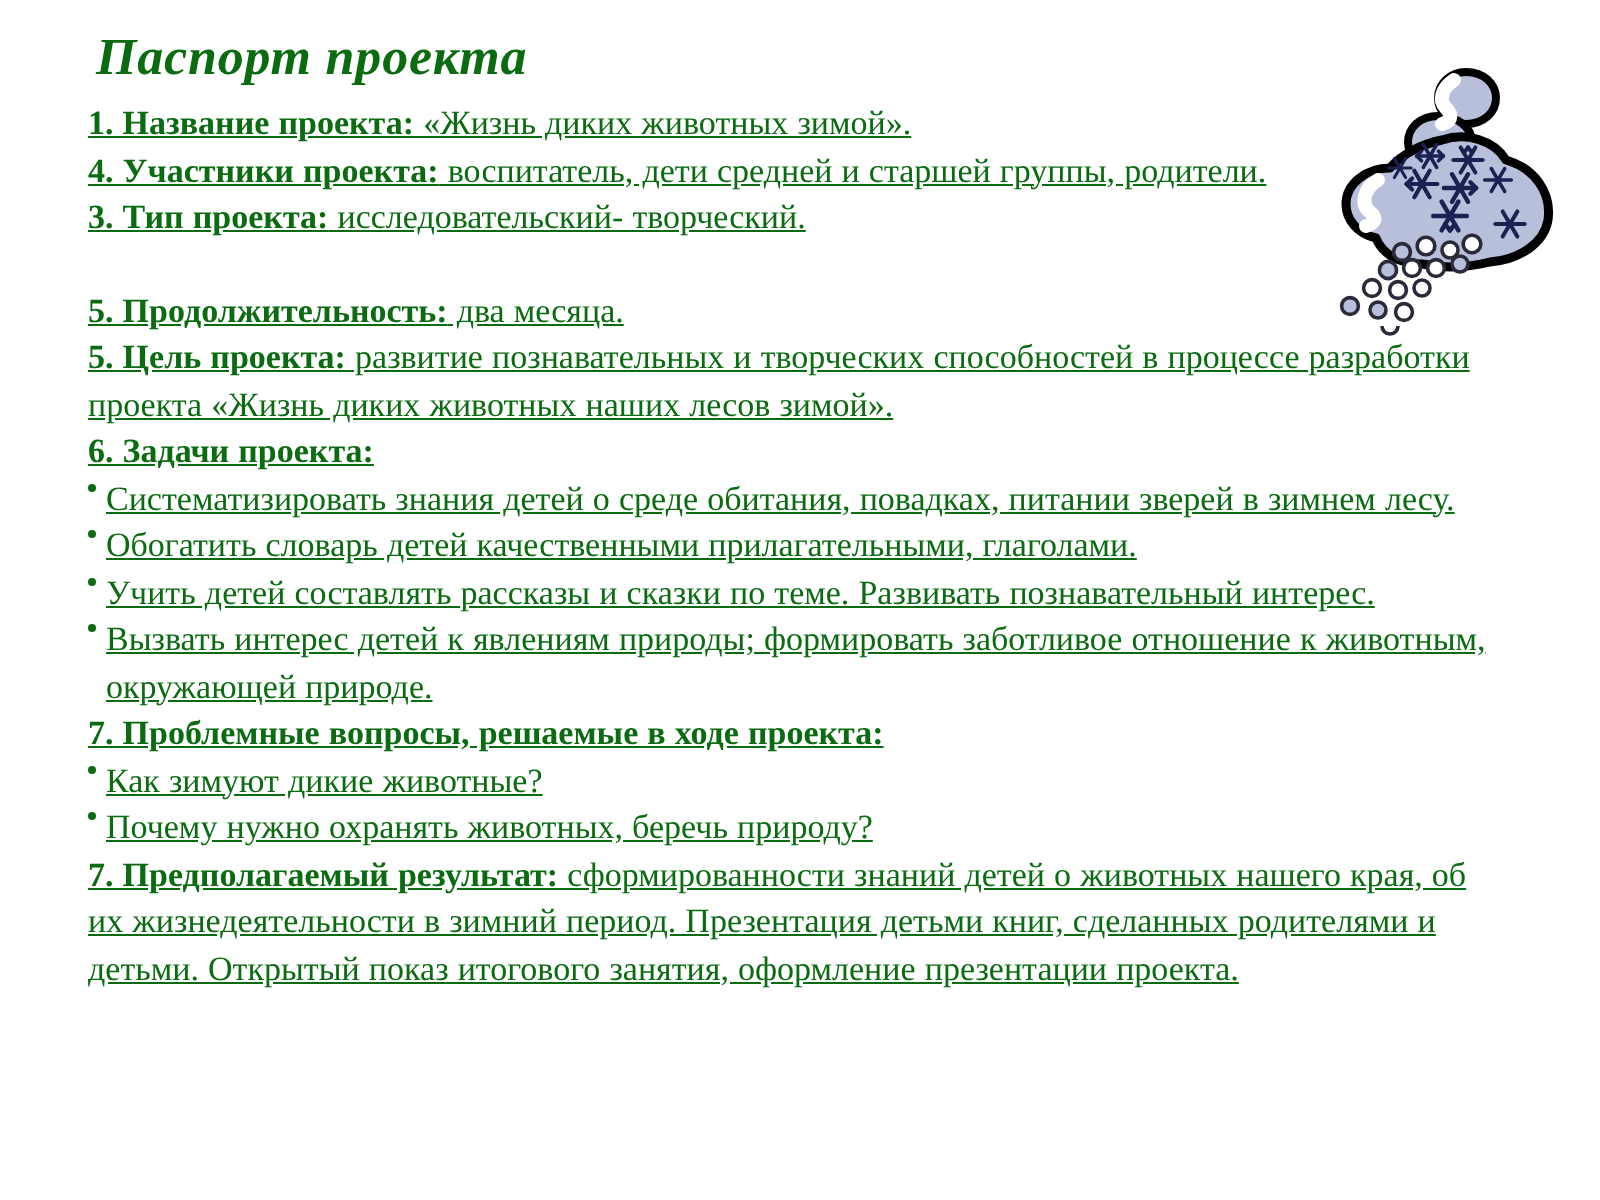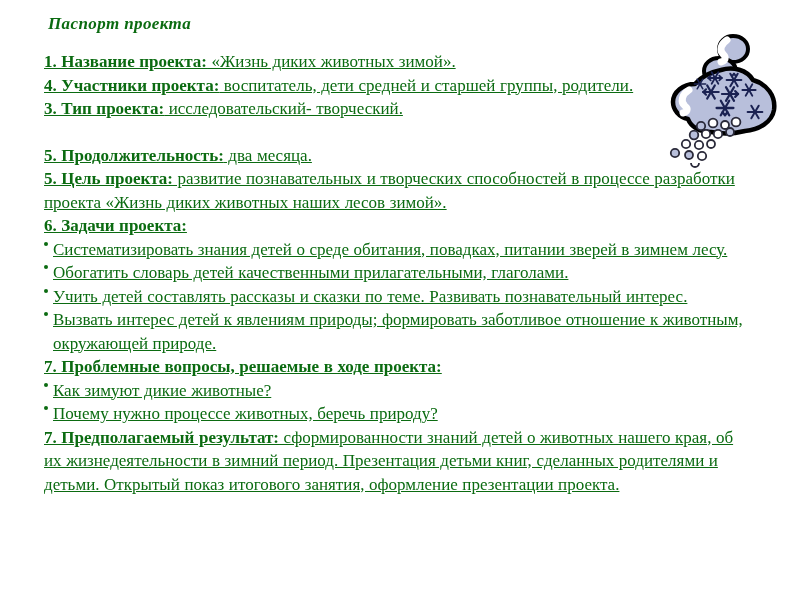--- a/index.html
+++ b/index.html
@@ -23,21 +23,21 @@
     width: 800px;
     height: 600px;
     background: #ffffff;
   }
 
   
   #doc-title {
     position: absolute;
     left: 48px;
     top: 14px;
-    font-size: 17px;
+    font-size: 26px;
     font-weight: bold;
     font-style: italic;
     letter-spacing: 0.4px;
     color: #0b6b11;
     white-space: nowrap;
   }
 
   
   #body-block {
     position: absolute;
@@ -139,21 +139,21 @@
     </p>
 
     <p class="para">
       <span class="lbl">7. Проблемные вопросы, решаемые в ходе проекта:</span><span></span>
     </p>
 
     <p class="para bullet">
       <span class="bullet-dot"></span><span>Как зимуют дикие животные?</span>
     </p>
     <p class="para bullet">
-      <span class="bullet-dot"></span><span>Почему нужно процессе животных, беречь природу?</span>
+      <span class="bullet-dot"></span><span>Почему нужно охранять животных, беречь природу?</span>
     </p>
 
     <p class="para">
       <span class="lbl">7. Предполагаемый результат:</span><span> сформированности знаний детей о животных нашего края, об их жизнедеятельности в зимний период. Презентация детьми книг, сделанных родителями и детьми. Открытый показ итогового занятия, оформление презентации проекта.</span>
     </p>
 
   </div>
 
   <svg id="snow-cloud" viewBox="0 0 150 150" aria-hidden="true">
 

